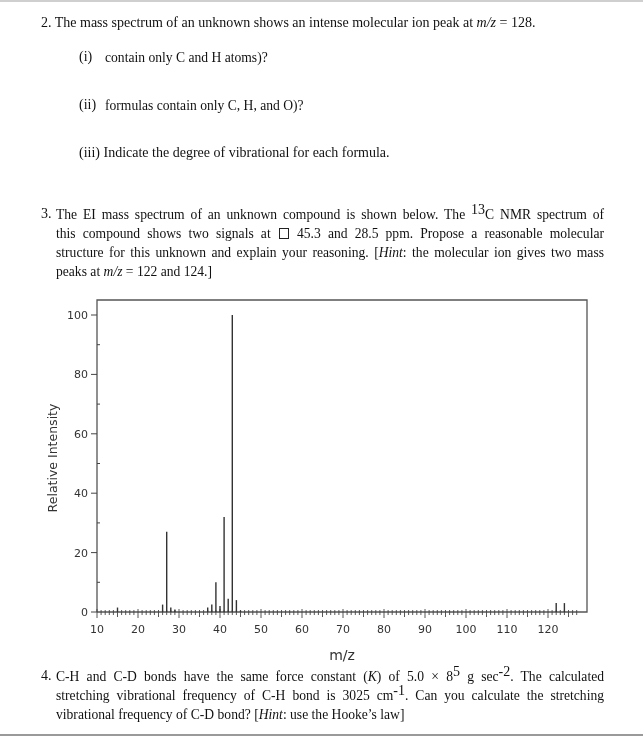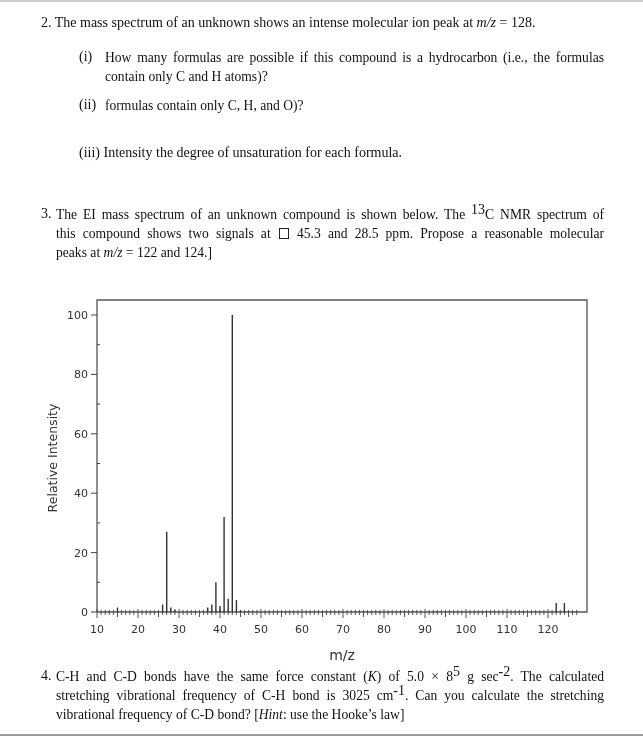--- a/index.html
+++ b/index.html
@@ -25,43 +25,43 @@
 <div class="top-rule"></div>
 
 <div class="txt" style="left:41px; top:14px;">
   <span>2.</span>
   <span>The mass spectrum of an unknown shows an intense molecular ion peak at </span><i>m/z</i><span> = 128.</span>
 </div>
 
 <div>
   <div class="txt" style="left:79px; top:48px;">(i)</div>
   <div class="para" style="left:105px; top:48px; width:499px;">
-    <span class="line">How many formulas are possible if this compound is a hydrocarbon (i.e., the formulas</span>
     <span class="line last">contain only C and H atoms)?</span>
   </div>
 </div>
 
 <div>
   <div class="txt" style="left:79px; top:96px;text-align:right;">(ii)</div>
   <div class="para" style="left:105px; top:96px; width:499px;">
     <span class="line last">formulas contain only C, H, and O)?</span>
   </div>
 </div>
 
 <div>
   <div class="txt" style="left:79px; top:144px;">
     <span>(iii)</span>
-    <span>Intensity the degree of unsaturation for each formula.</span>
+    <span>Indicate the degree of vibrational for each formula.</span>
   </div>
 </div>
 
 <div class="txt" style="left:41px; top:205px;">3.</div>
 <div class="para" style="left:56px; top:205px; width:548px;">
   <span class="line"><span>The EI mass spectrum of an unknown compound is shown below. The </span><sup>13</sup><span>C NMR spectrum of</span></span>
   <span class="line"><span>this compound shows two signals at </span><span class="box-glyph"></span><span> 45.3 and 28.5 ppm. Propose a reasonable molecular</span></span>
+  <span class="line"><span>structure for this unknown and explain your reasoning. [</span><i>Hint</i><span>: the molecular ion gives two mass</span></span>
   <span class="line last"><span>peaks at </span><i>m/z</i><span> = 122 and 124.]</span></span>
 </div>
 
 <div class="chart">
   <svg id="ms-svg" width="643" height="380" viewBox="0 0 643 380" xmlns="http://www.w3.org/2000/svg">
     <g id="frame">
         <polyline points="97,322 97,10 587,10 587,322 97,322" fill="none" stroke="#555" stroke-width="1.3"></polyline>
       </g>
     <g id="yaxis">
         <line x1="91" y1="322" x2="97" y2="322" stroke="#444" stroke-width="1"></line>

